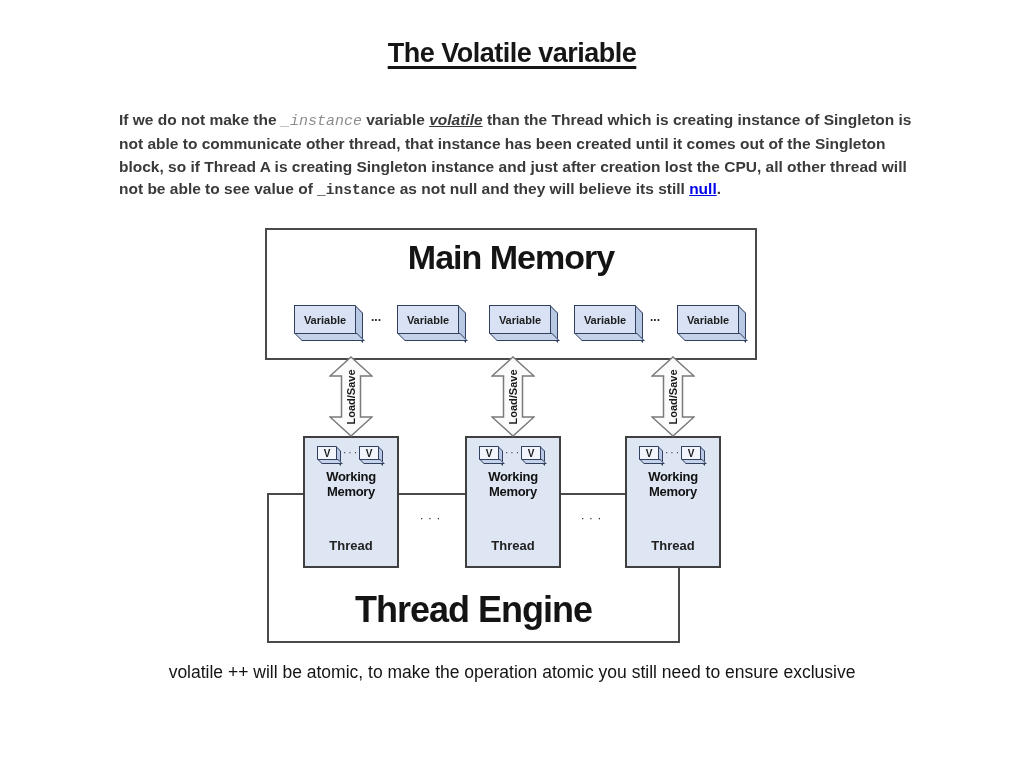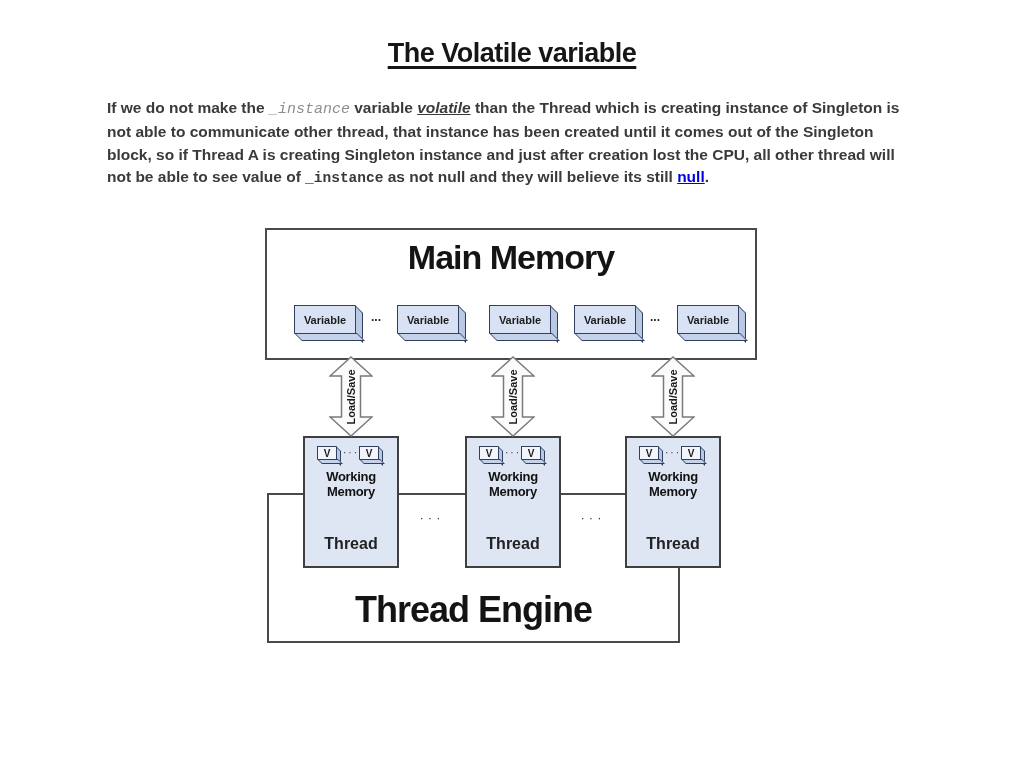--- a/index.html
+++ b/index.html
@@ -5,21 +5,21 @@
   html,body{margin:0;padding:0;background:#fff;}
   .slide{position:relative;width:1024px;height:767px;background:#ffffff;overflow:hidden;
          font-family:"Liberation Sans",sans-serif;border-radius:13px;}
 
   
   .title{position:absolute;top:38px;left:0;width:100%;margin:0;text-align:center;
          font-size:27px;font-weight:bold;color:#161616;letter-spacing:-0.5px;
          text-decoration:underline;text-underline-offset:4px;text-decoration-thickness:2.5px;}
 
   
-  .intro{position:absolute;left:107px;top:97px;width:808px;margin:0;
+  .intro{position:absolute;left:107px;top:97px;width:808px;margin:12px;
          font-size:15.5px;line-height:22.3px;font-weight:bold;color:#3a3a3a;text-align:left;}
   .code-gray{font-family:"Liberation Mono","DejaVu Sans Mono",monospace;font-style:italic;
              font-weight:normal;color:#8e8e8e;font-size:15px;}
   .code-dark{font-family:"Liberation Mono","DejaVu Sans Mono",monospace;font-weight:bold;
              color:#3a3a3a;font-size:14.5px;}
   .volatile-word{font-style:italic;text-decoration:underline;}
   .null-link{color:#0000e8;text-decoration:underline;cursor:pointer;}
 
   
   .diagram-box{position:absolute;background:#ffffff;border:2px solid #4a4a4a;box-sizing:border-box;}
@@ -56,21 +56,21 @@
   
   .thread-col{position:absolute;top:436px;width:96px;height:132px;background:#dee6f3;
               border:2px solid #3f3f3f;box-sizing:border-box;z-index:2;}
   .v3d{--d:5px;width:20px;height:14px;top:8px;background:#f2f6fc;
        font-size:10px;font-weight:bold;color:#1c1c1c;}
   .v-dots{position:absolute;top:9px;left:0;right:0;text-align:center;font-size:10px;
           letter-spacing:2px;color:#333;}
   .wm-label{position:absolute;top:31px;left:0;right:0;text-align:center;
             font-size:13px;font-weight:bold;color:#111;letter-spacing:-0.3px;}
   .thread-label{position:absolute;bottom:13px;left:0;right:0;text-align:center;
-                font-size:16px;font-weight:bold;color:#222;}
+                font-size:13px;font-weight:bold;color:#222;}
   .col-dots{position:absolute;top:510px;width:34px;text-align:center;z-index:2;
             font-size:13px;letter-spacing:4px;color:#333;}
 
   
   .footer{position:absolute;left:82px;top:660px;width:860px;margin:0;text-align:center;
           font-size:17.5px;line-height:25px;color:#141414;}
   .footer span{display:block;}
 </style>
 </head>
 <body>
@@ -159,15 +159,16 @@
       <div class="box3d v3d" style="left:54px;">
           <span>V</span>
         </div>
       <div class="wm-label">Working Memory</div>
       <div class="thread-label">Thread</div>
     </div>
 
   </div>
 
   <p class="footer">
+    <span>volatile ++ will be atomic, to make the operation atomic you still need to ensure exclusive</span>
   </p>
 
 </div>
 
 </body></html>

